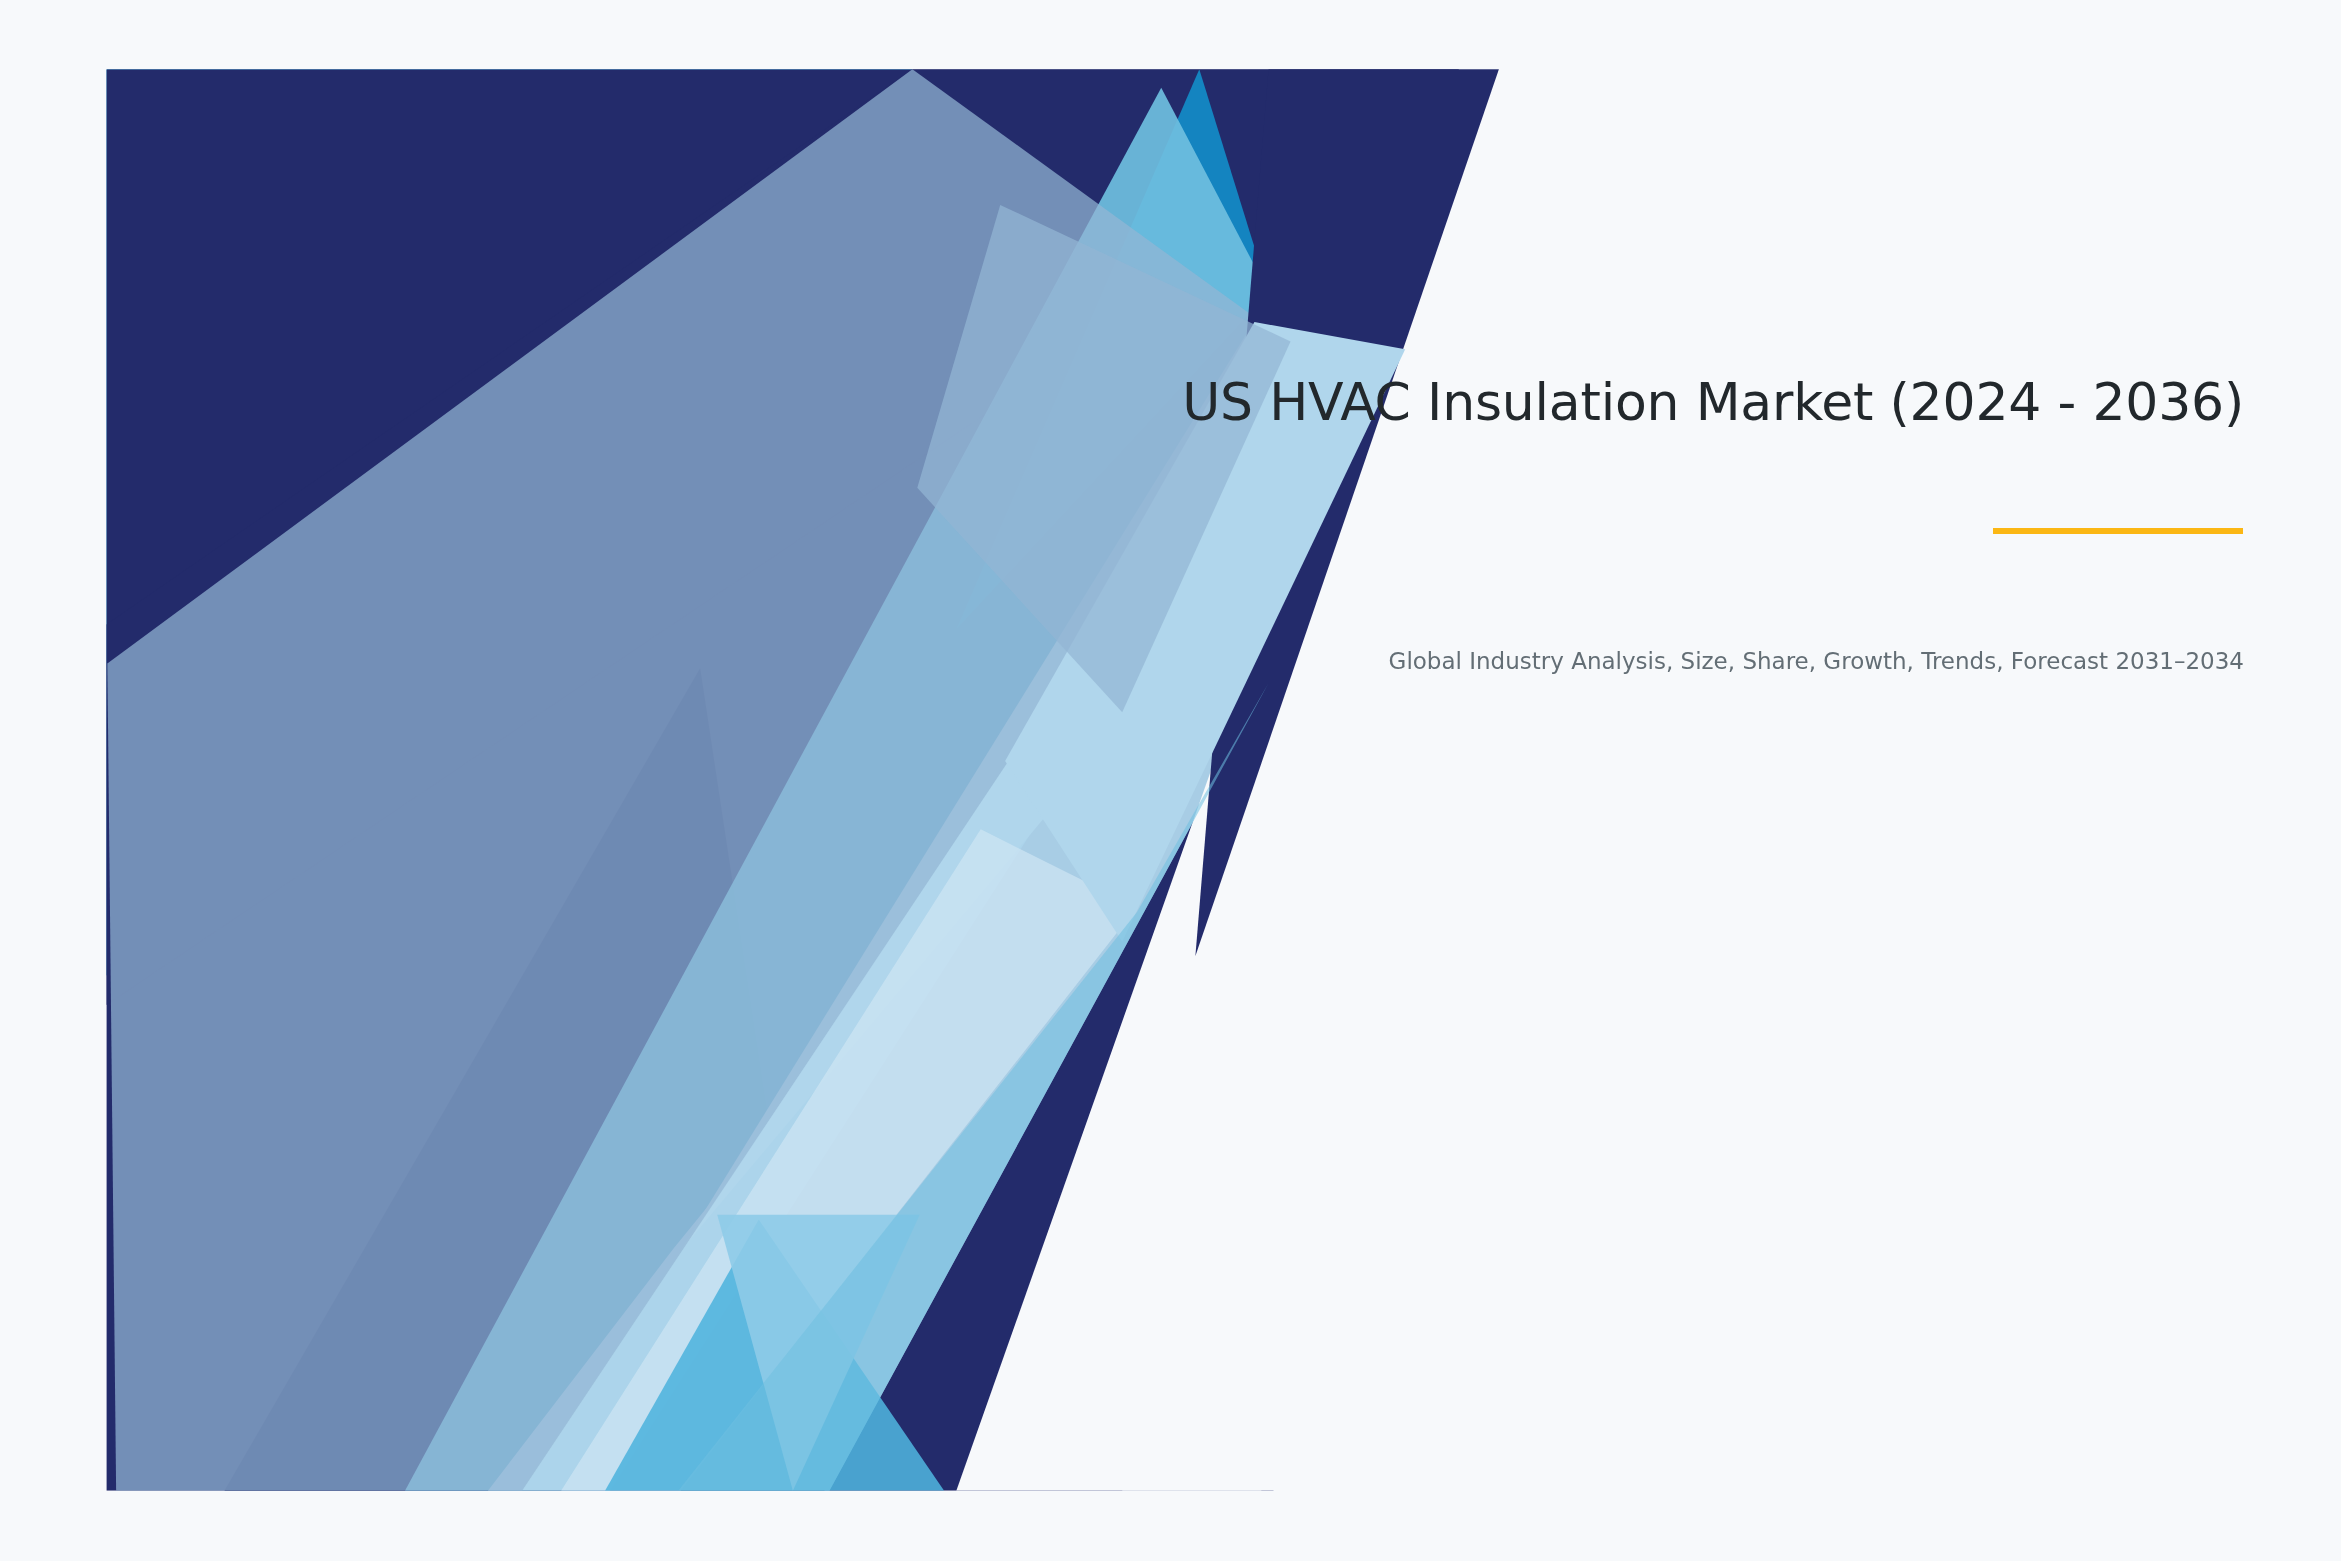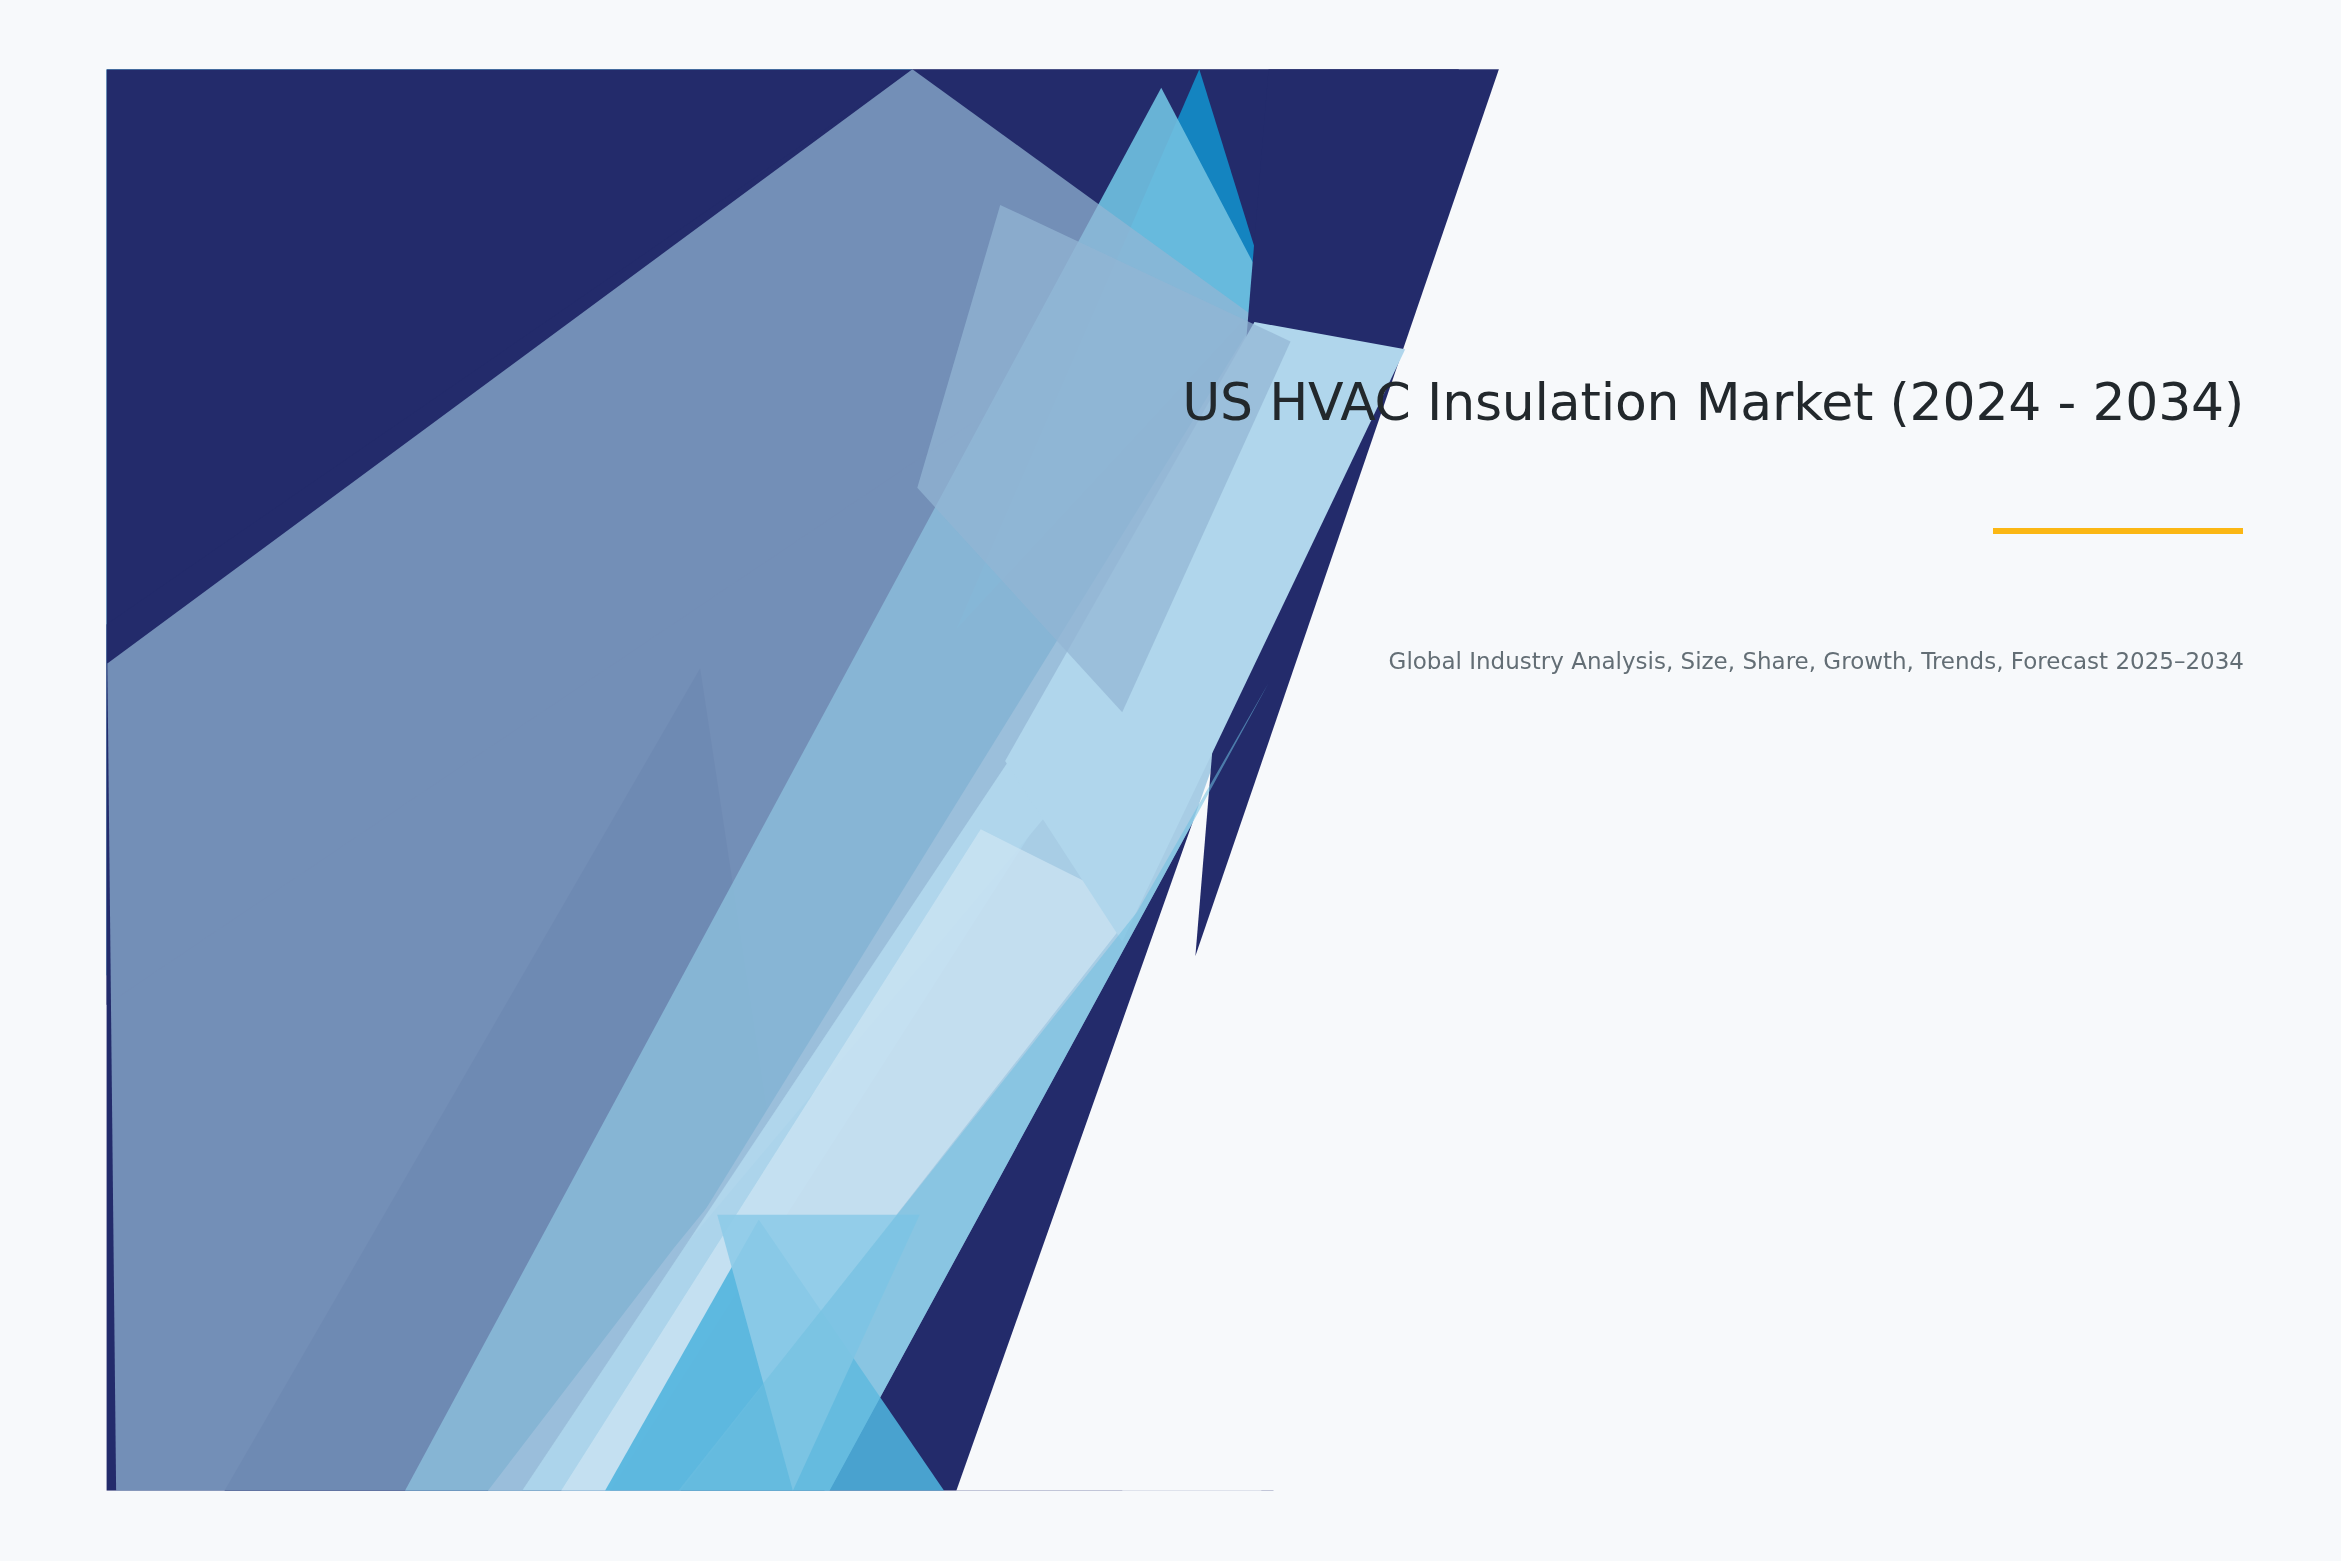--- a/index.html
+++ b/index.html
@@ -118,22 +118,22 @@
 
       <polygon points="2050,420 2645,700 2300,1460 1880,1000" fill="#93b6d4" opacity="0.72"></polygon>
 
       <polygon points="2330,1870 2600,1400 1700,3056 1390,3056" fill="#6fbfe0" opacity="0.55"></polygon>
 
     </g>
   </svg>
 
   <div id="text-block">
     <div id="title-wrap">
-      <h1 id="page-title">US HVAC Insulation Market (2024 - 2034)</h1>
+      <h1 id="page-title">US HVAC Insulation Market (2024 - 2036)</h1>
     </div>
   </div>
 
   <div id="accent-bar"></div>
 
-  <p id="page-subtitle">Global Industry Analysis, Size, Share, Growth, Trends, Forecast 2025–2034</p>
+  <p id="page-subtitle">Global Industry Analysis, Size, Share, Growth, Trends, Forecast 2031–2034</p>
 
 </div>
 
 
 </body></html>

